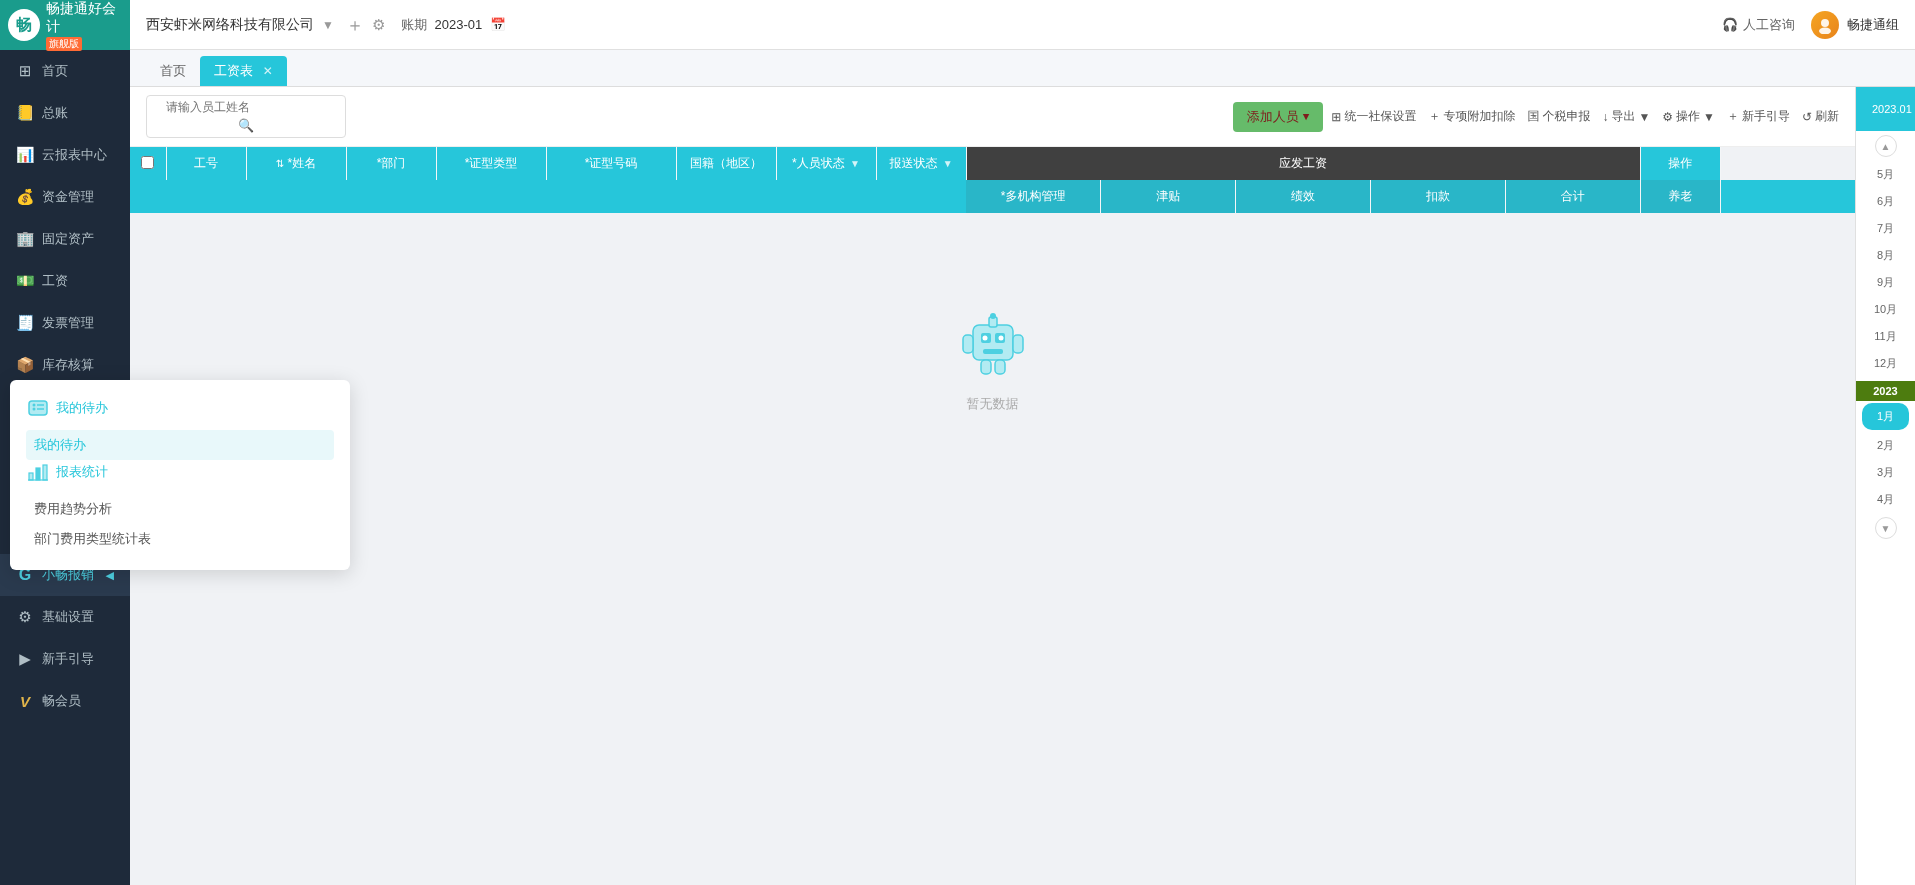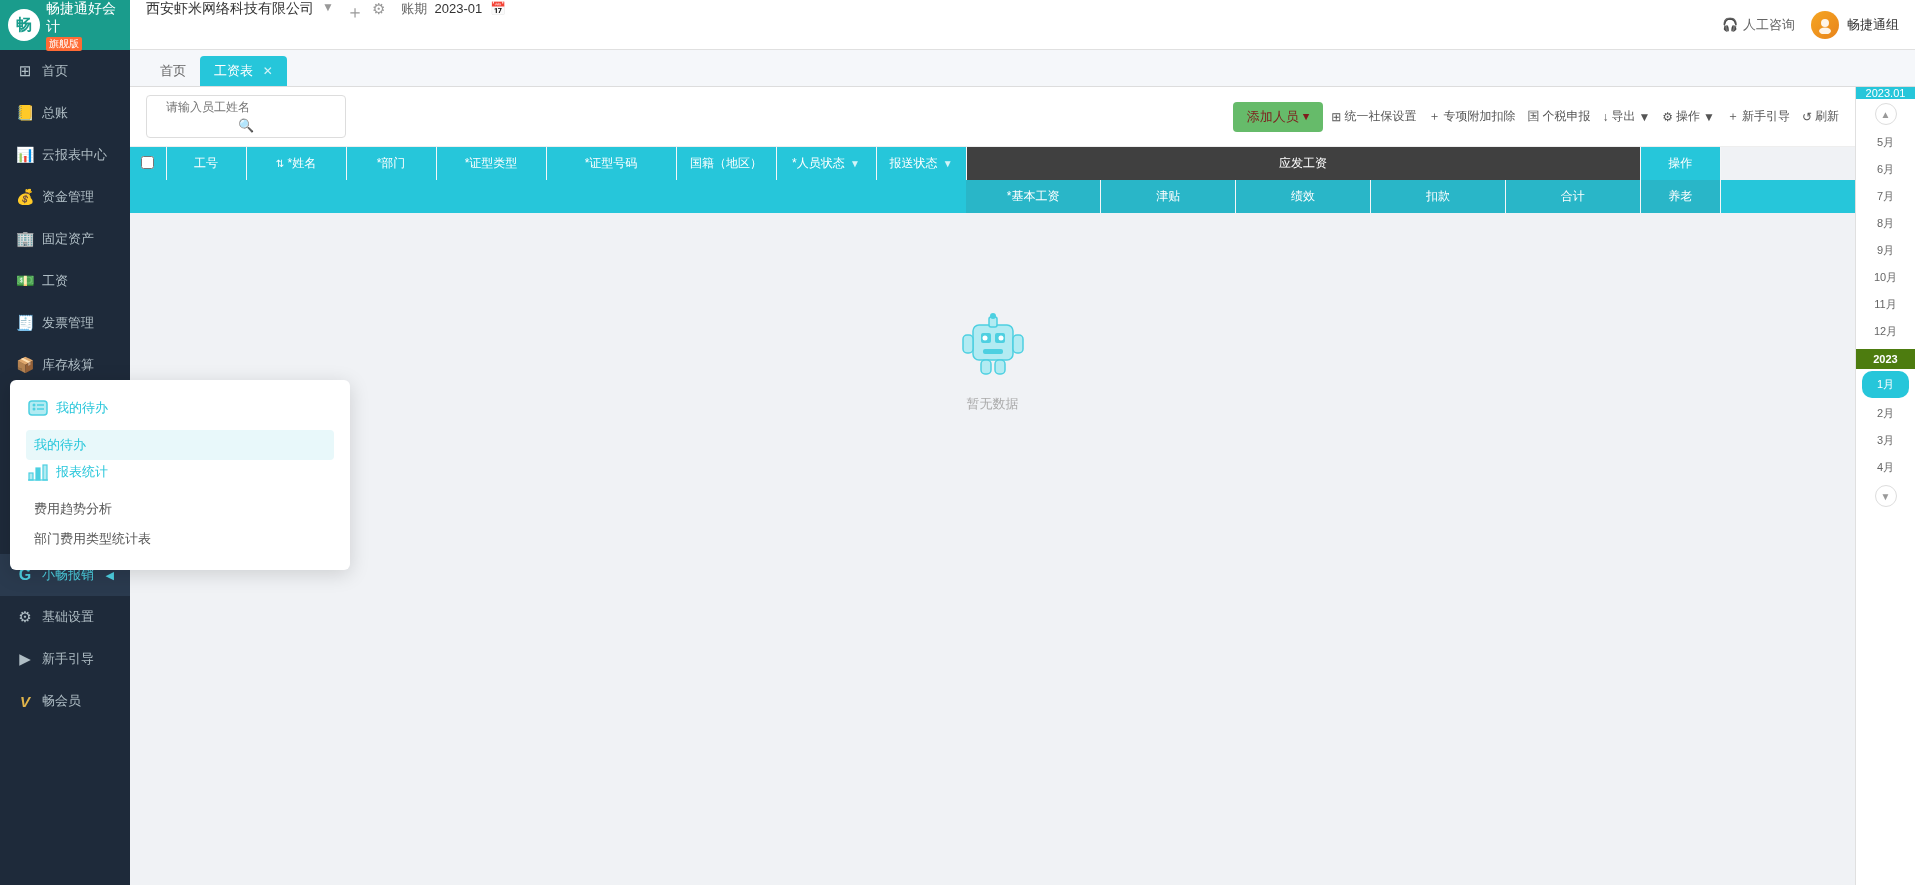--- a/index.html
+++ b/index.html
@@ -58,20 +58,21 @@
       display: flex;
       flex-direction: column;
       overflow: hidden;
     }
 
     
     .topbar {
       background: white;
       height: 50px;
       display: flex;
+      align-items: center;
       padding: 0 16px;
       border-bottom: 1px solid #e0e0e0;
       gap: 8px;
     }
     .company-name {
       font-size: 14px;
       color: #333;
       font-weight: 500;
     }
     .topbar-dropdown { color: #999; cursor: pointer; font-size: 12px; }
@@ -220,21 +221,21 @@
       display: flex;
       flex-direction: column;
       align-items: center;
       overflow-y: auto;
       flex-shrink: 0;
     }
     .timeline-header {
       background: #26c6da;
       color: white;
       font-size: 11px;
-      padding: 0;
+      padding: 16px;
       text-align: center;
       width: 100%;
     }
     .timeline-nav {
       width: 22px;
       height: 22px;
       border-radius: 50%;
       border: 1px solid #ddd;
       display: flex;
       align-items: center;
@@ -504,21 +505,21 @@
                 *人员状态 <span class="filter-icon">▼</span>
               </th>
               <th style="width:90px;">
                 报送状态 <span class="filter-icon">▼</span>
               </th>
               <th colspan="5" style="background:#404040;">应发工资</th>
               <th style="width:80px;">操作</th>
             </tr>
             <tr>
               <th colspan="9" style="padding:0;height:0;border:none;background:#26c6da;"></th>
-              <th class="sub-header" style="width:90px;">*基本工资</th>
+              <th class="sub-header" style="width:90px;">*多机构管理</th>
               <th class="sub-header" style="width:70px;">津贴</th>
               <th class="sub-header" style="width:70px;">绩效</th>
               <th class="sub-header" style="width:70px;">扣款</th>
               <th class="sub-header" style="width:70px;">合计</th>
               <th class="sub-header" style="width:70px;">养老</th>
               <th style="padding:0;height:0;border:none;background:#26c6da;"></th>
             </tr>
           </thead>
           <tbody>
             <tr>

